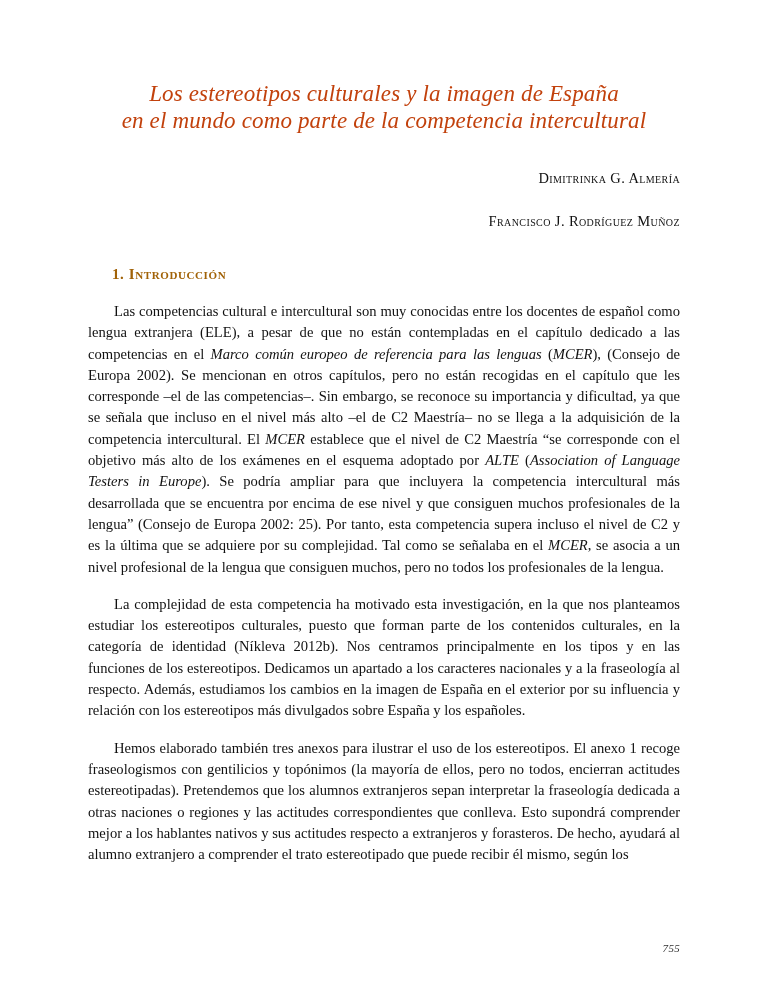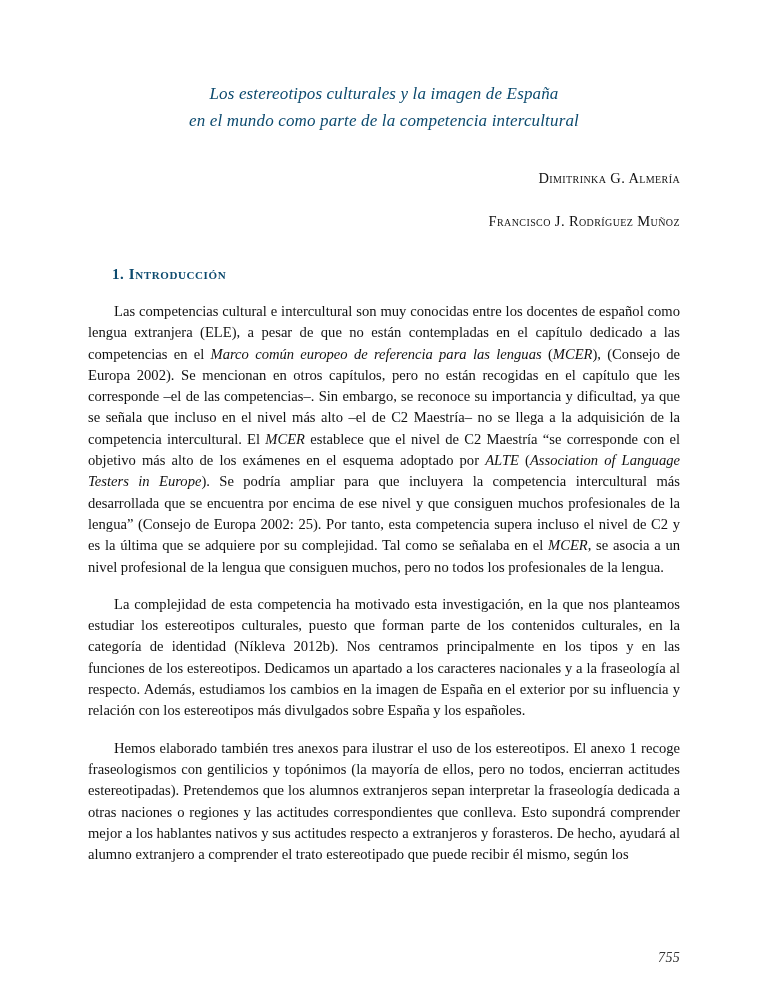--- a/index.html
+++ b/index.html
@@ -23,24 +23,24 @@
     position: relative;
   }
   .title-block {
     text-align: center;
     margin-top: 8px;
     margin-bottom: 34px;
   }
   .title-line {
     font-family: "Liberation Serif", serif;
     font-style: italic;
-    font-size: 17px;
+    font-size: 23px;
     line-height: 27px;
     letter-spacing: 0.15px;
-    color: #0c4a6e;
+    color: #c2410c;
   }
   .author-block {
     text-align: right;
     margin-bottom: 18px;
   }
   .author-name {
     font-size: 14.5px;
     line-height: 21px;
     font-variant: small-caps;
     letter-spacing: 0.4px;
@@ -53,42 +53,42 @@
   }
   .author-block.second {
     margin-top: 22px;
     margin-bottom: 34px;
   }
   .section-heading {
     font-size: 15px;
     font-variant: small-caps;
     letter-spacing: 0.6px;
     margin: 0 0 18px 24px;
-    color: #0c4a6e;
+    color: #a16207;
     font-weight: 600;
   }
   .para {
     font-size: 14.6px;
     line-height: 21.3px;
     text-align: justify;
     text-indent: 26px;
     margin: 0 0 16px 0;
     color: #111;
     hyphens: manual;
   }
   .para:last-of-type {
     margin-bottom: 0;
   }
   em.it {
   }
   .folio {
     position: absolute;
     right: 88px;
-    bottom: 28px;
-    font-size: 14px;
+    bottom: 40px;
+    font-size: 11px;
     font-style: italic;
     color: #333;
     letter-spacing: 0.3px;
   }
 </style>
 </head>
 <body>
 
 <div class="page">
 

